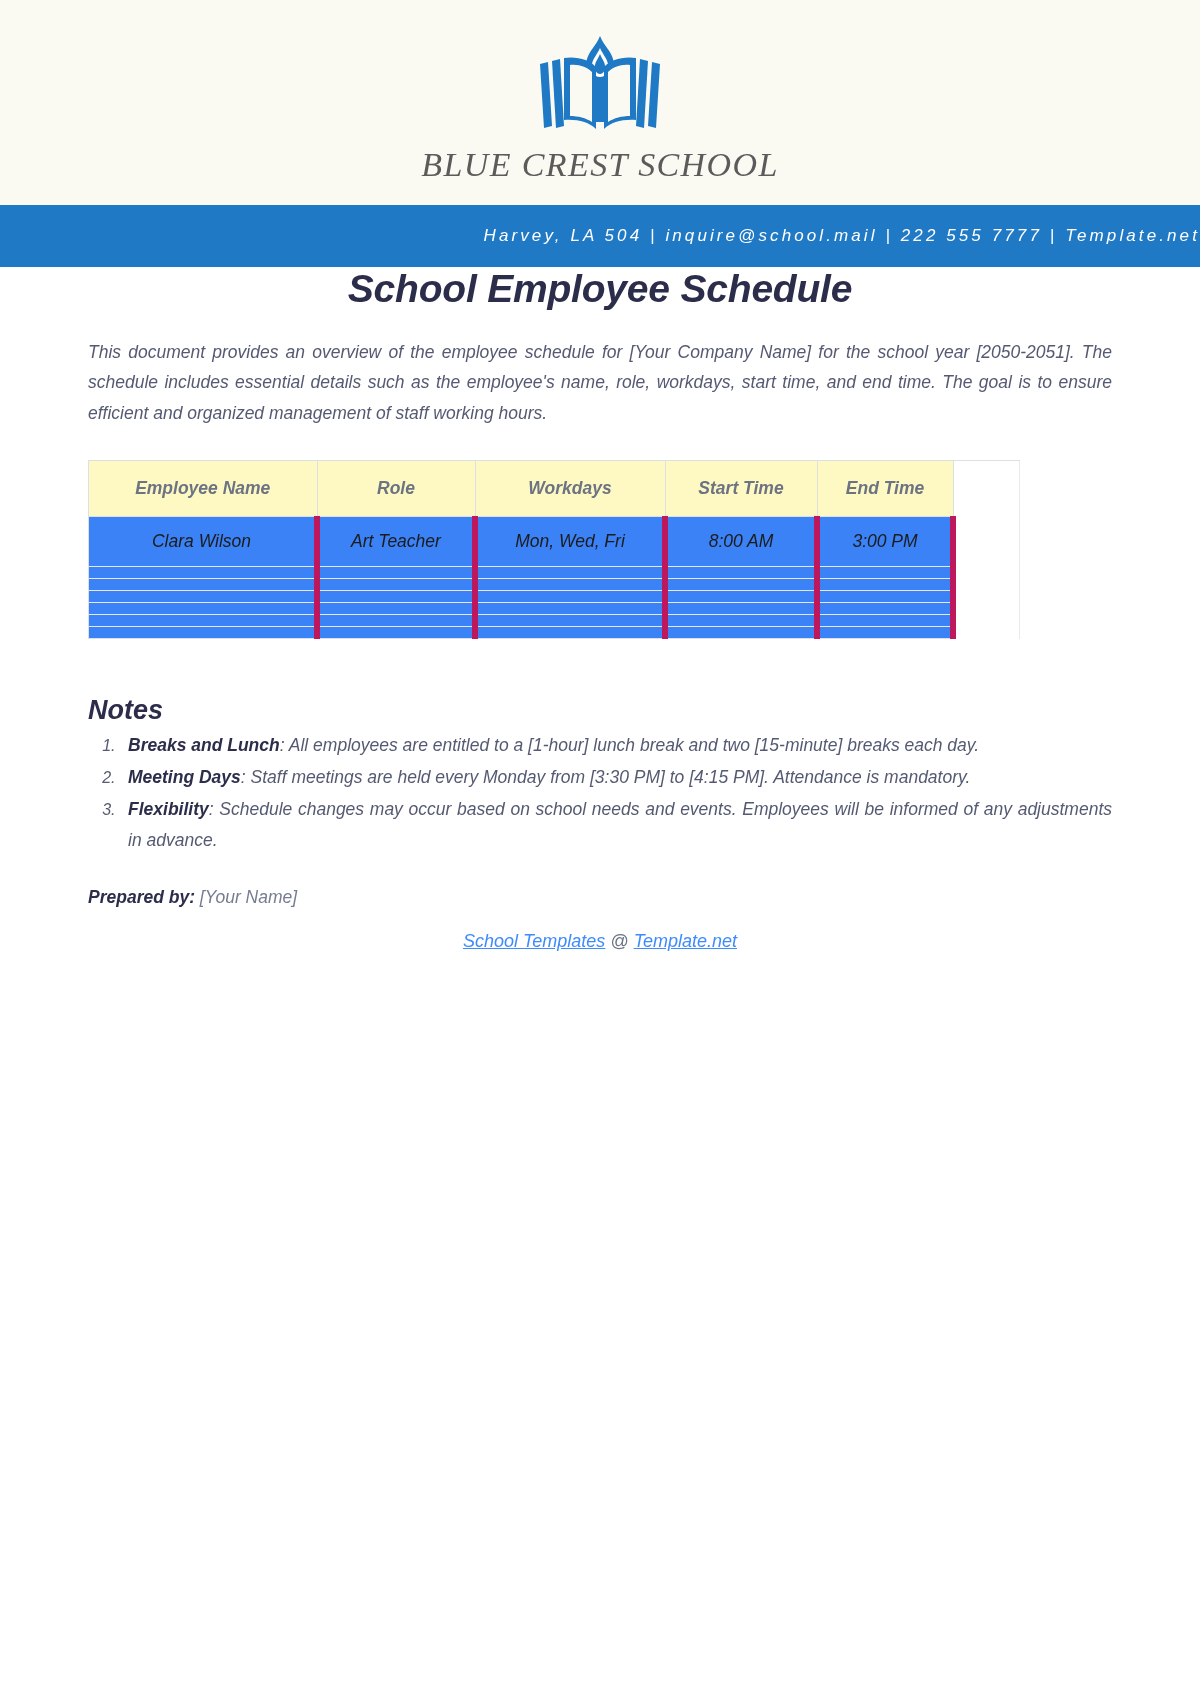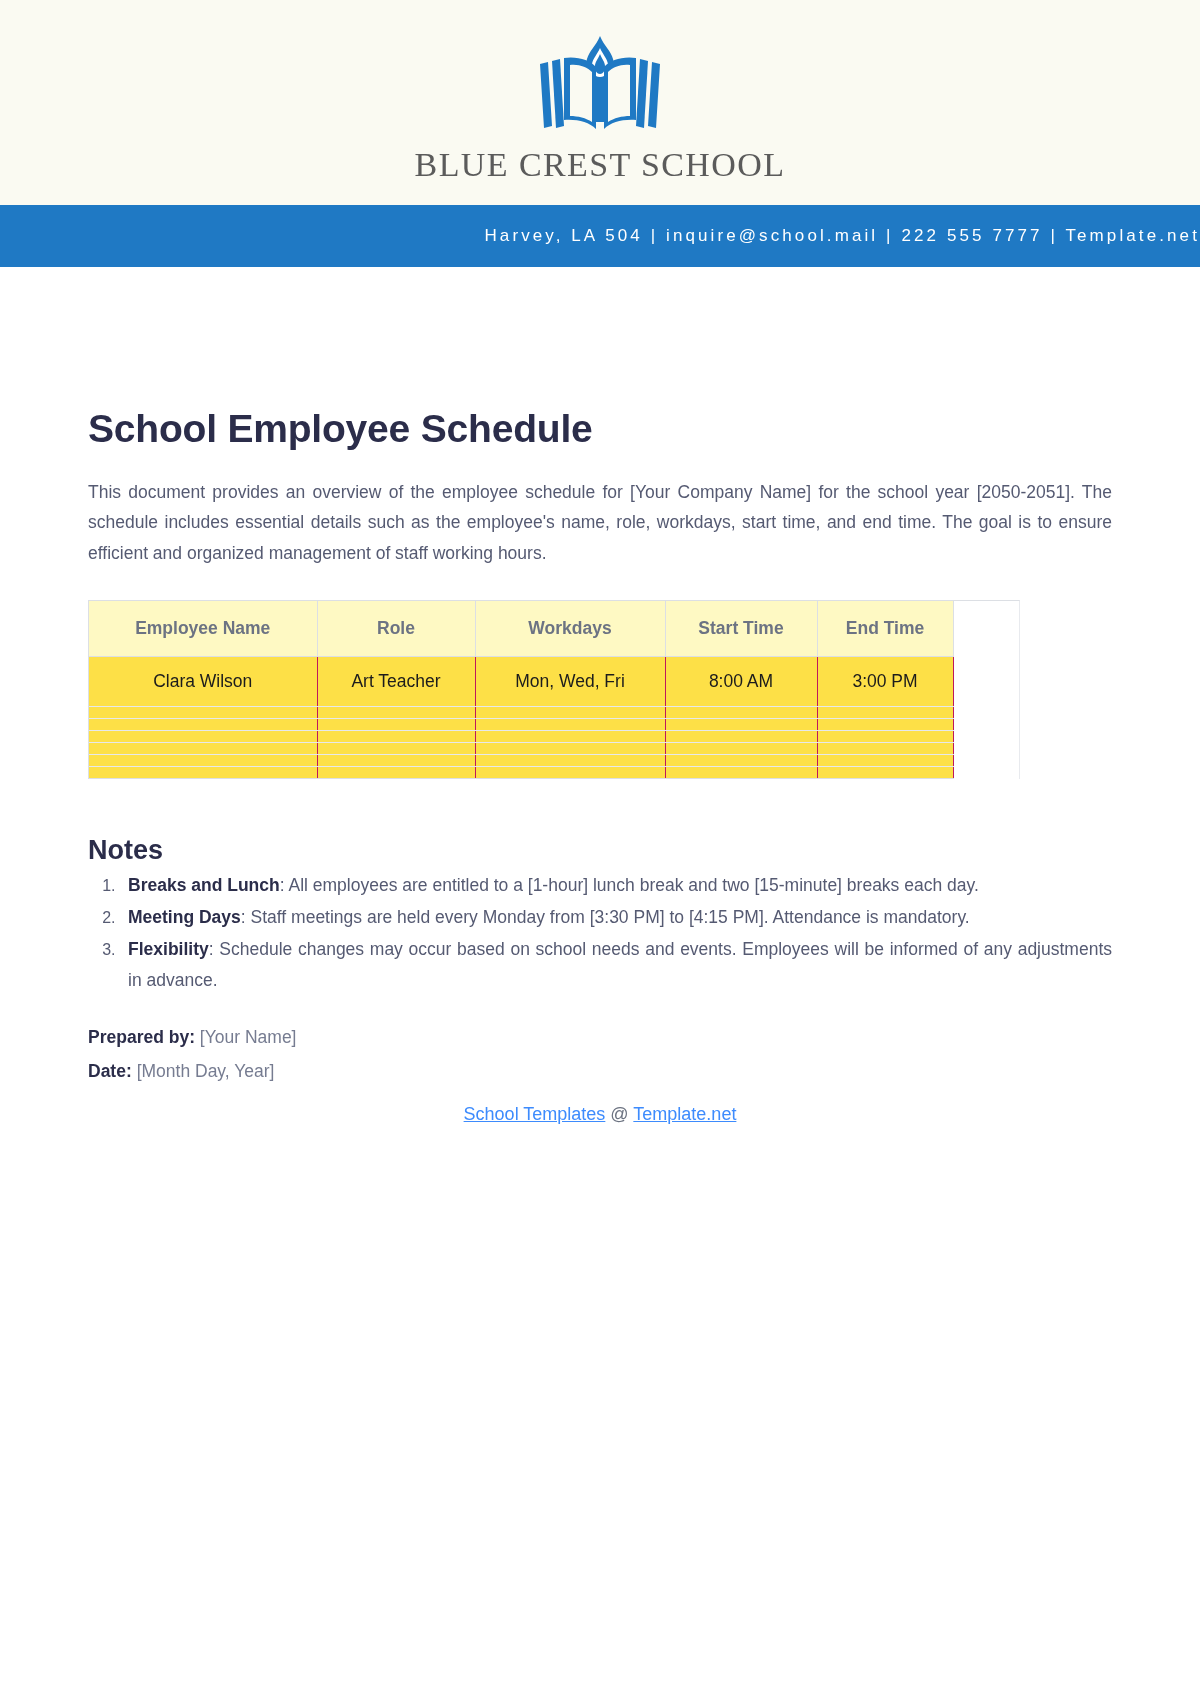--- a/index.html
+++ b/index.html
@@ -12,20 +12,21 @@
     background: #ffffff;
     font-family: "Liberation Sans", sans-serif;
     overflow: hidden;
   }
 
   .page {
     position: relative;
     width: 1200px;
     height: 1700px;
     background: #ffffff;
+    font-style: italic;
   }
 
   
   .letterhead {
     background: #fafaf2;
     height: 205px;
     display: flex;
     flex-direction: column;
     align-items: center;
     justify-content: flex-start;
@@ -63,25 +64,25 @@
     white-space: nowrap;
   }
 
   
   .content {
     padding: 0 88px;
     box-sizing: border-box;
   }
 
   .doc-title {
+    text-align: center;
     font-size: 39px;
     font-weight: bold;
     color: #2b2d4a;
     margin: 0;
-    padding-top: 140px;
     letter-spacing: -0.2px;
   }
 
   .intro {
     margin: 26px 0 0 0;
     font-size: 17.5px;
     line-height: 1.73;
     color: #555a72;
     text-align: justify;
   }
@@ -114,23 +115,23 @@
     text-align: center;
     padding: 17px 4px;
     border-right: 1px solid #dcdfe4;
     border-bottom: 1px solid #dcdfe4;
   }
   table.schedule td {
     font-size: 17.5px;
     color: #1c1c1c;
     text-align: center;
     padding: 14px 4px;
-    border-right: 1px solid #be185d;
+    border-right: 6px solid #be185d;
     border-bottom: 1px solid #e6e8ec;
-    background: #fde047;
+    background: #3b82f6;
   }
   table.schedule th.extra-col,
   table.schedule td.extra-col {
     background: #ffffff;
     border-right: none;
     border-bottom: none;
   }
   table.schedule tr.blank td {
     height: 11px;
     padding: 0;
@@ -329,24 +330,20 @@
       <li>
         <span class="lead">Flexibility</span><span>: Schedule changes may occur based on school needs and events. Employees will be informed of any adjustments in advance.</span>
       </li>
     </ol>
 
     <div class="signoff">
       <div>
         <span class="label">Prepared by:</span>
         <span>[Your Name]</span>
       </div>
-      <div>
-        <span class="label">Date:</span>
-        <span>[Month Day, Year]</span>
-      </div>
     </div>
 
     <div class="footer-link">
       <a href="#">School Templates</a>
       <span class="at">@</span>
       <a href="#">Template.net</a>
     </div>
 
   </div>
 </div>

